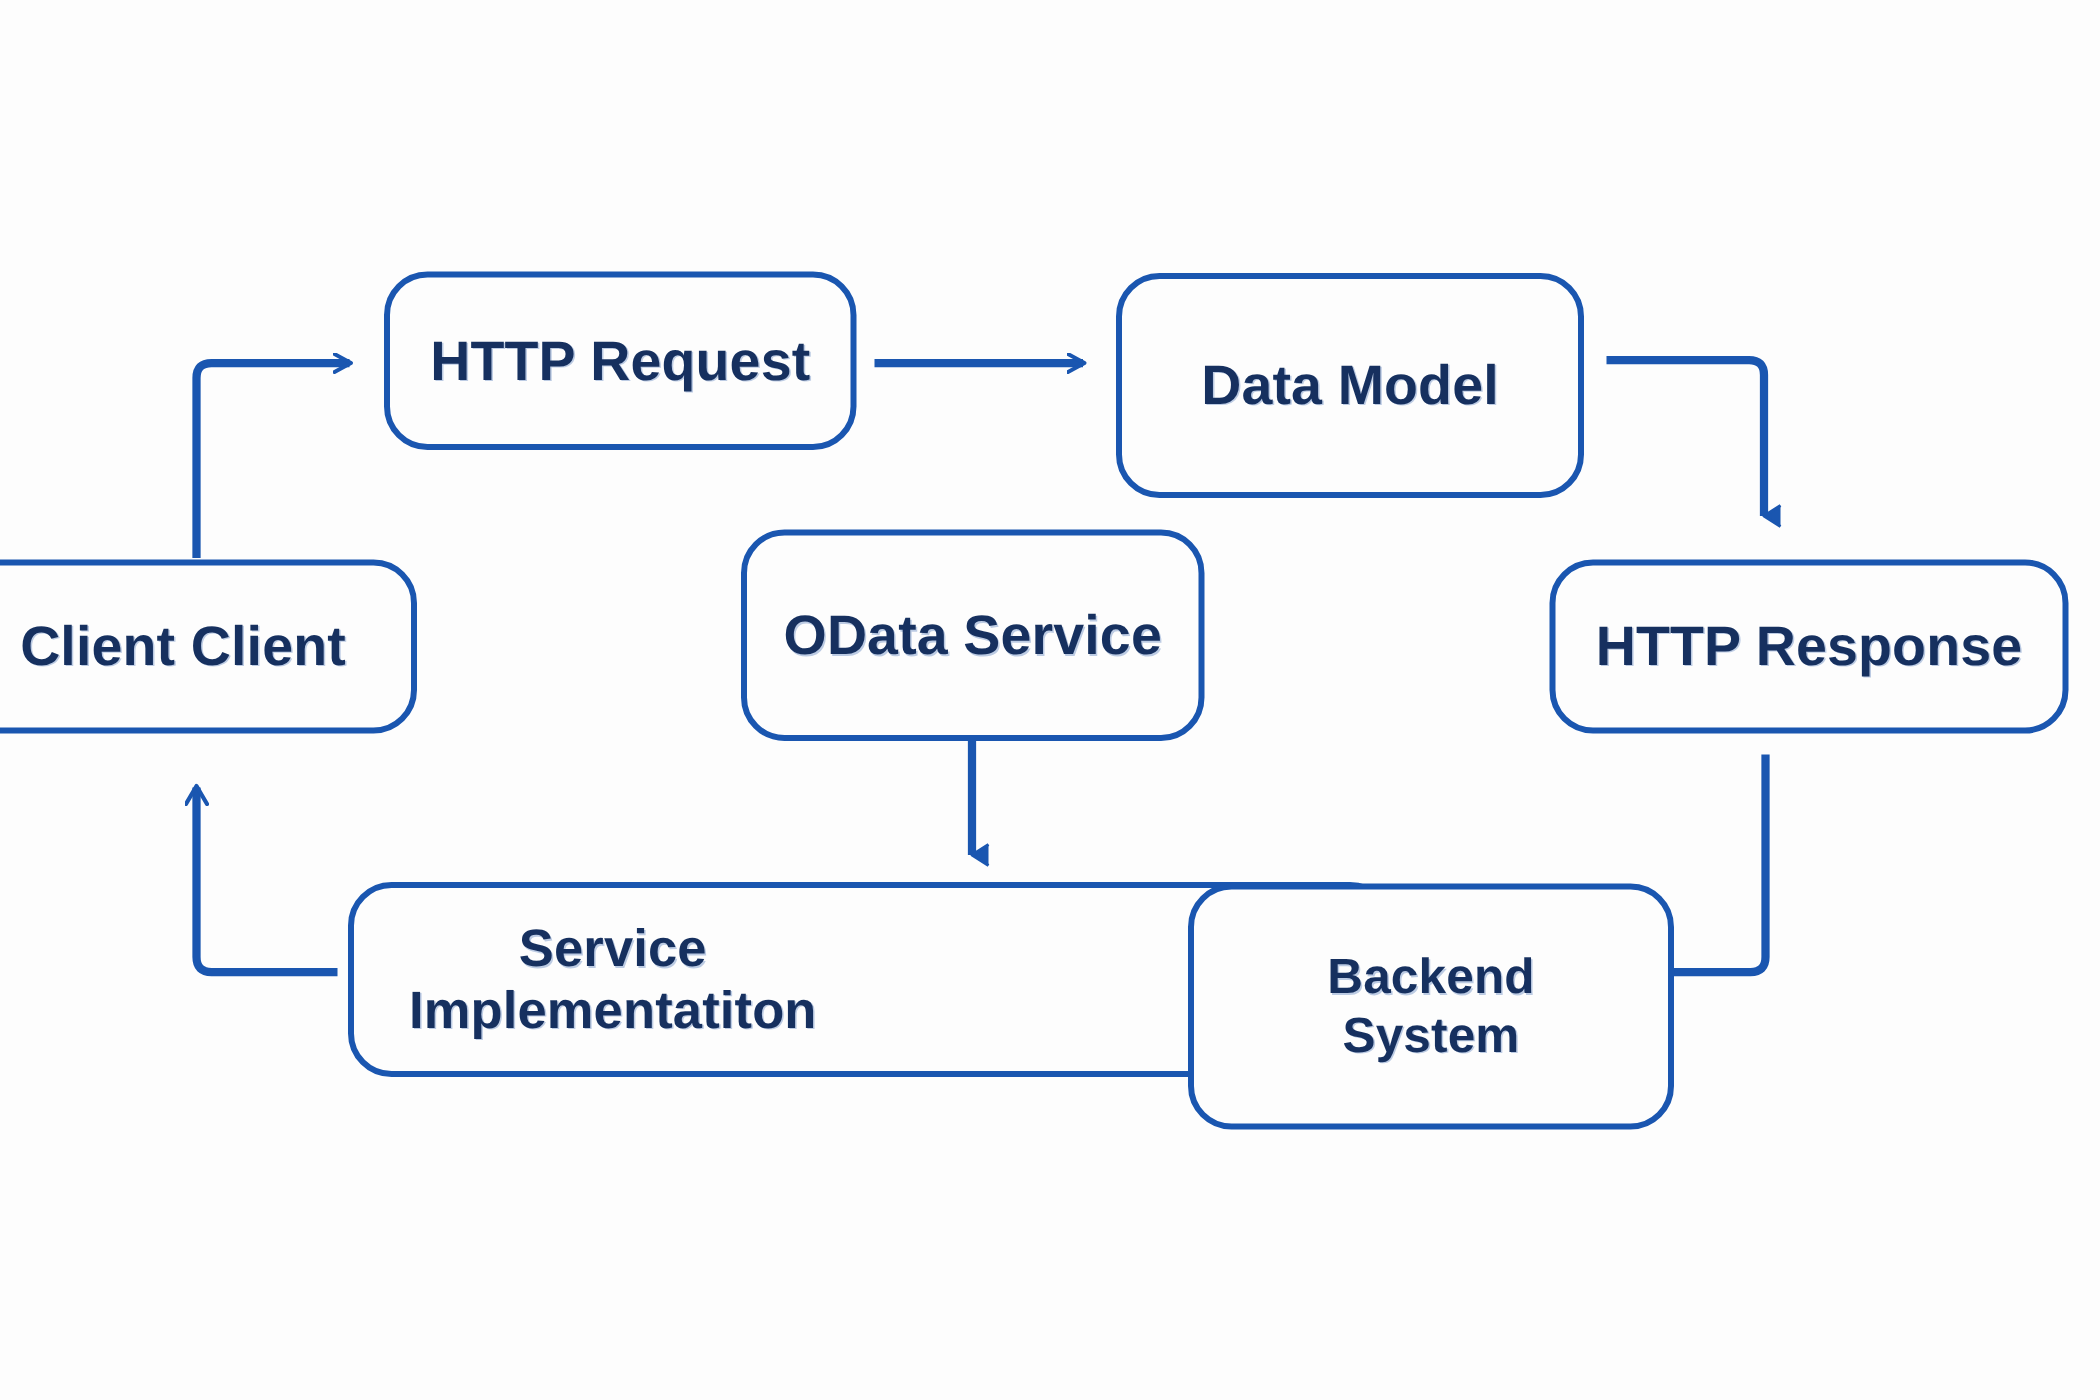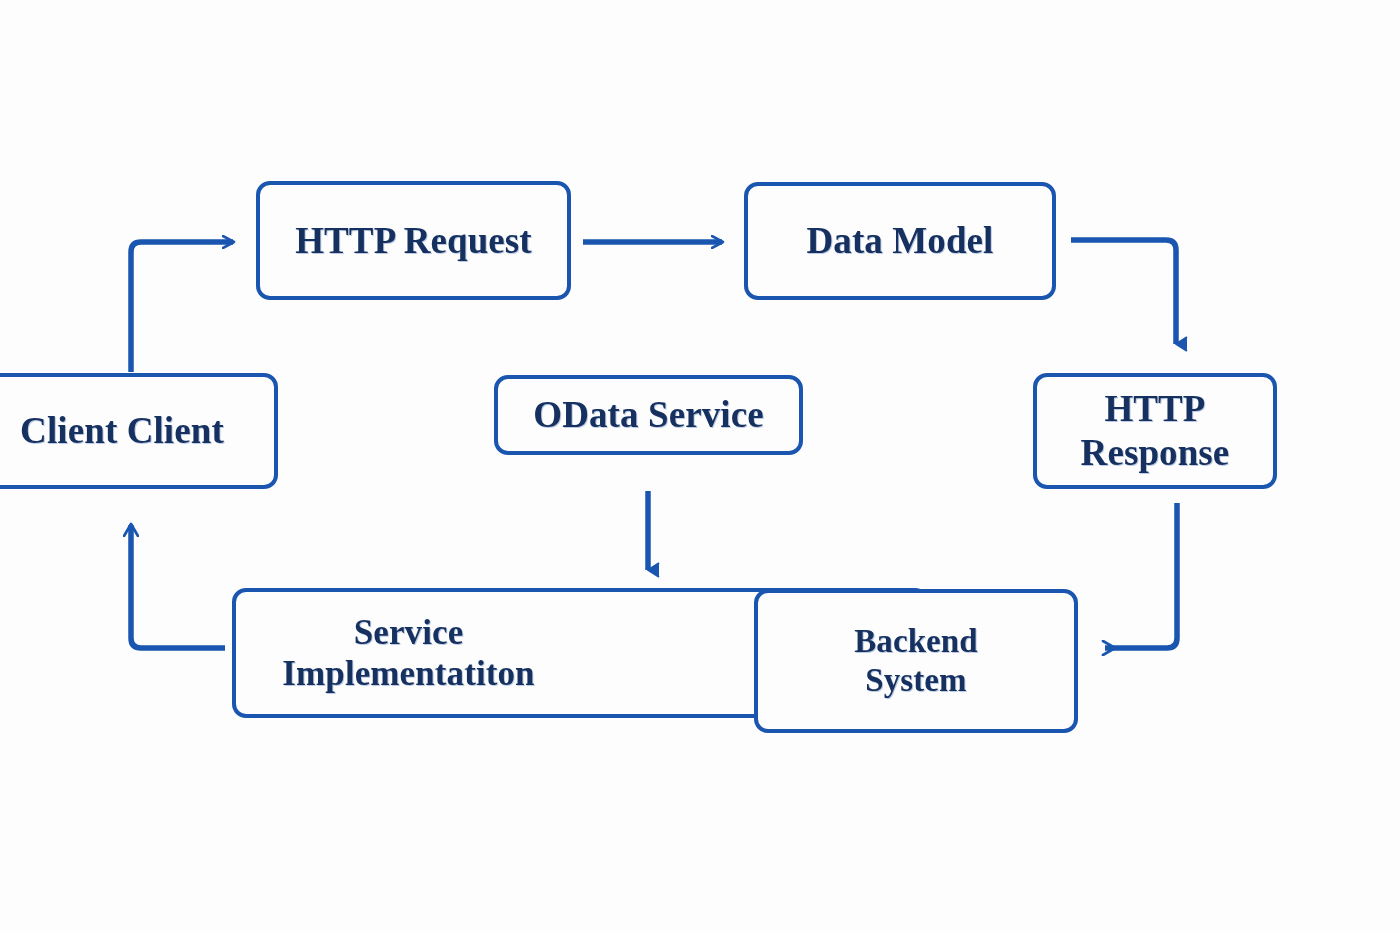--- a/index.html
+++ b/index.html
@@ -22,46 +22,45 @@
     left: 0;
     top: 0;
     width: 1400px;
     height: 933px;
     pointer-events: none;
   }
   .node {
     position: absolute;
     box-sizing: border-box;
     border: 4px solid #1a56b0;
-    border-radius: 14px;
+    border-radius: 29px;
     background: #fdfdfd;
     display: flex;
     align-items: center;
     justify-content: center;
     text-align: center;
     color: #16305f;
     font-weight: 700;
     letter-spacing: 0.1px;
     line-height: 1.18;
-    font-family: Liberation Serif, serif;
   }
   .node-label {
     display: block;
     white-space: pre-line;
     text-shadow: 1px 1px 0 rgba(40,90,170,0.30);
   }
 
   
   #node-odata-client   { left: -34px; top: 373px;  width: 312px; height: 116px; font-size: 37px; }
   #node-http-request   { left: 256px; top: 181px;  width: 315px; height: 119px; font-size: 37px; }
-  #node-data-model     { left: 744px; top: 182px;  width: 312px; height: 118px; font-size: 37px; }
-  #node-http-response  { left: 1033px;top: 373px;  width: 244px; height: 116px; font-size: 37px; }
-  #node-odata-service  { left: 494px; top: 375px;  width: 309px; height: 80px; font-size: 37px; }
+  #node-data-model     { left: 744px; top: 182px;  width: 312px; height: 150px; font-size: 37px; }
+  #node-http-response  { left: 1033px;top: 373px;  width: 346px; height: 116px; font-size: 37px; }
+  #node-odata-service  { left: 494px; top: 353px;  width: 309px; height: 141px; font-size: 37px; }
   #node-service-impl   { left: 232px; top: 588px;  width: 697px; height: 130px; font-size: 35px; }
-  #node-backend-system { left: 754px; top: 589px;  width: 324px; height: 144px; font-size: 33px; }
+  #node-backend-system { left: 792px; top: 589px;  width: 324px; height: 164px; font-size: 33px; }
 
   
   #node-service-impl .node-label { transform: translateX(-172px); }
 </style>
 </head>
 <body>
 
 <div id="canvas">
 
   <svg id="wires" viewBox="0 0 1400 933" width="1400" height="933" xmlns="http://www.w3.org/2000/svg">

